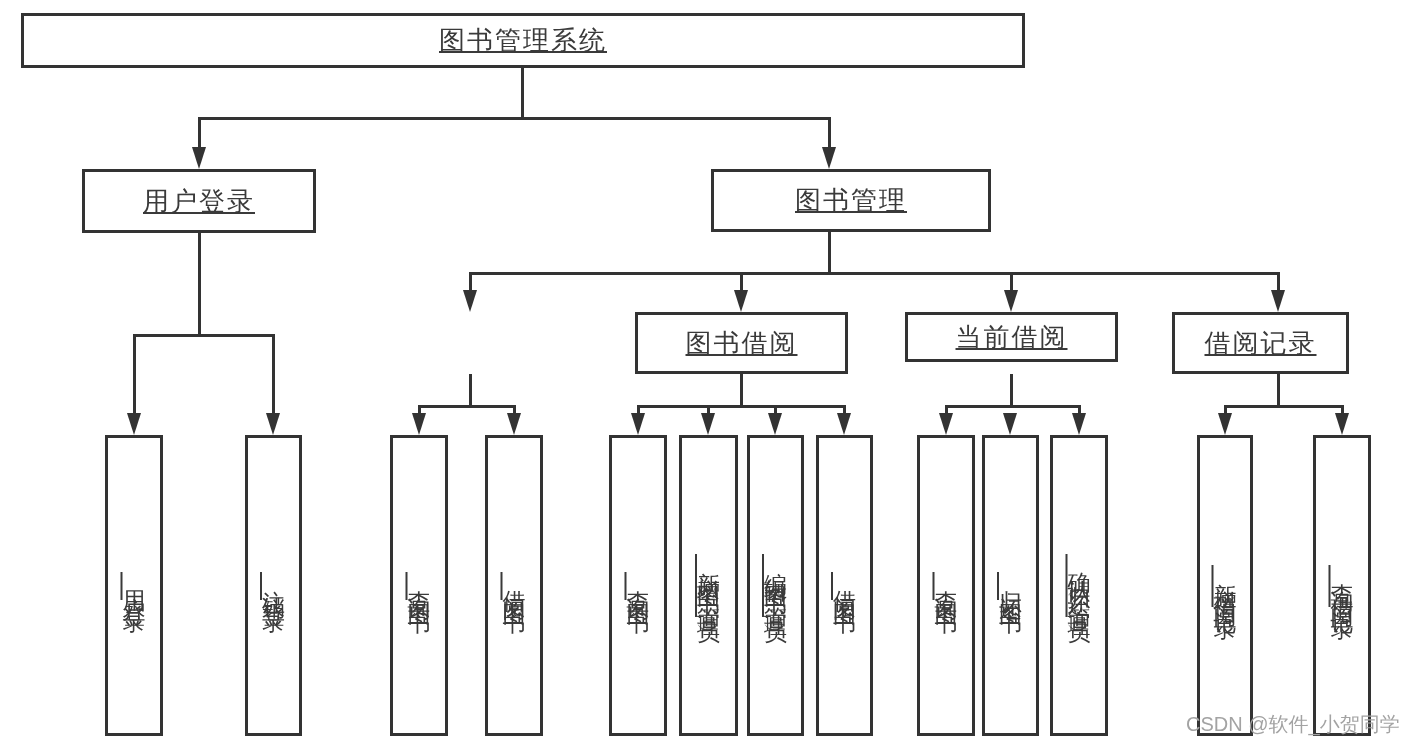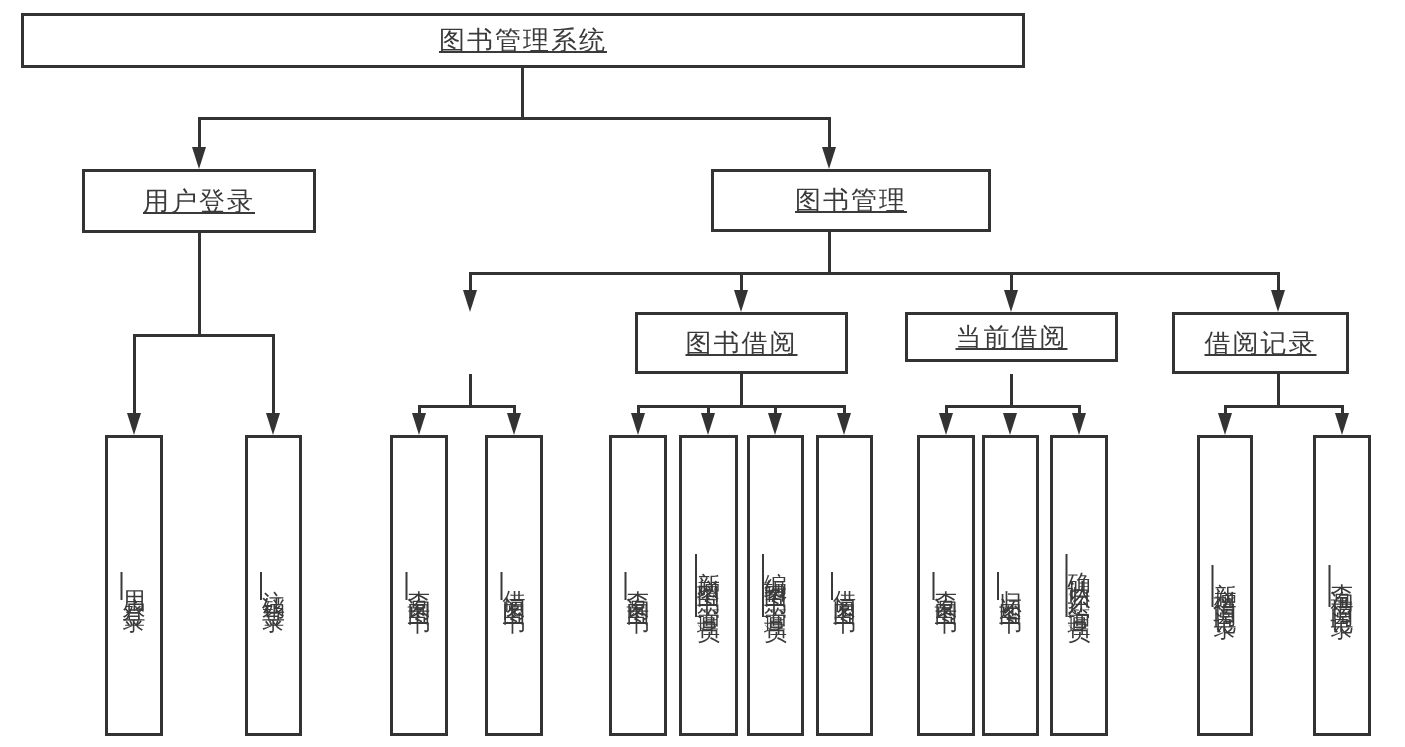--- a/index.html
+++ b/index.html
@@ -180,14 +180,15 @@
   <div class="arrow" style="left:1003px;top:413px"></div>
   <div class="arrow" style="left:1072px;top:413px"></div>
 
   <div class="vl" style="left:1277px;top:374px;height:34px"></div>
   <div class="hl" style="left:1224px;top:405px;width:120px"></div>
   <div class="vl" style="left:1224px;top:405px;height:11px"></div>
   <div class="vl" style="left:1341px;top:405px;height:11px"></div>
   <div class="arrow" style="left:1218px;top:413px"></div>
   <div class="arrow" style="left:1335px;top:413px"></div>
 
+  <div class="watermark">CSDN @软件_小贺同学</div>
 
 </div>
 
 </body></html>

